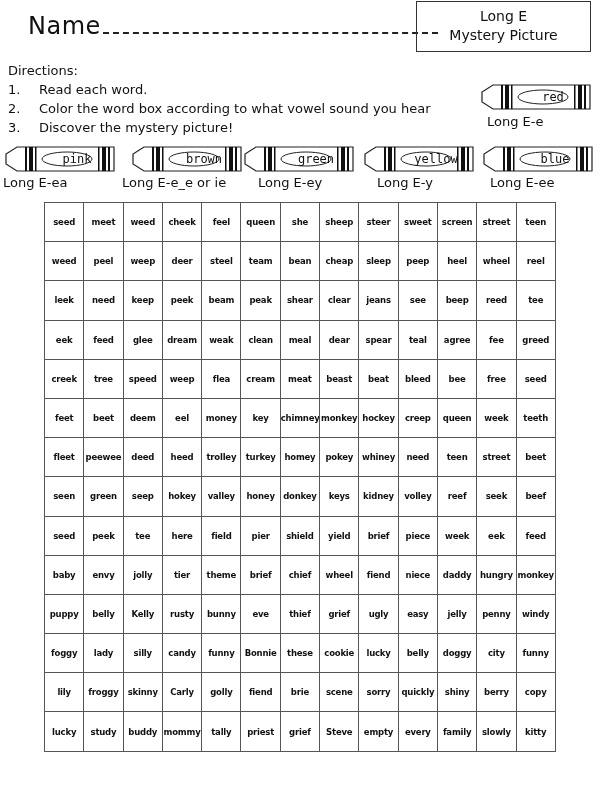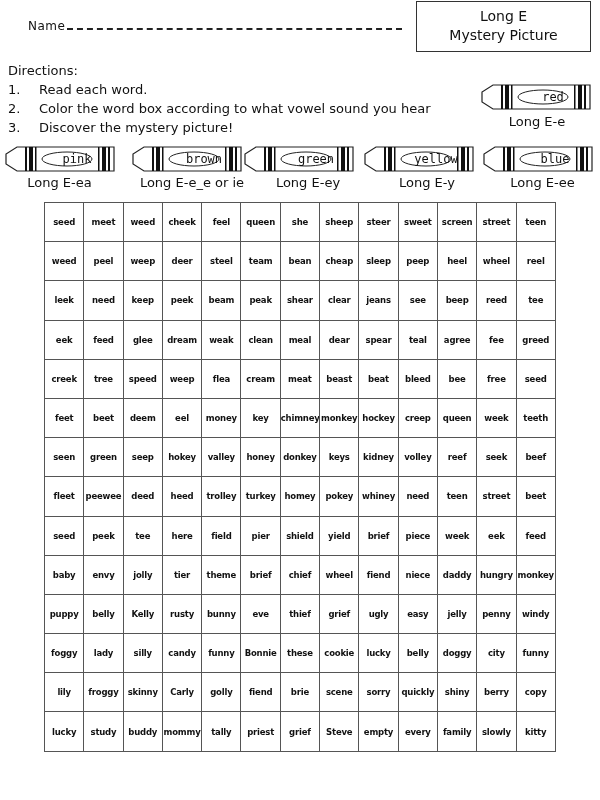--- a/index.html
+++ b/index.html
@@ -1,33 +1,33 @@
 <!DOCTYPE html>
 <html><head>
 <meta charset="utf-8">
 <style>
   * { box-sizing: border-box; margin: 0; padding: 0; }
   html, body { width: 600px; height: 800px; background: #ffffff; overflow: hidden; }
   body { position: relative; font-family: "DejaVu Sans", sans-serif; color: #111; }
 
-  .name-line { position: absolute; left: 28px; top: 12px; font-size: 12px; letter-spacing: 0.5px; white-space: nowrap; }
+  .name-line { position: absolute; left: 28px; top: 12px; font-size: 24px; letter-spacing: 0.5px; white-space: nowrap; }
   .name-line .label { font-family: "DejaVu Sans", sans-serif; }
   .name-line .blank { display: inline-block; width: 335px; border-bottom: 2px dashed #222; height: 18px; vertical-align: baseline; margin-left: 2px; }
 
   .title-box { position: absolute; left: 416px; top: 1px; width: 175px; height: 51px; border: 1.5px solid #333; text-align: center; font-size: 14px; line-height: 19px; padding-top: 5px; }
 
   .directions { position: absolute; left: 8px; top: 61px; font-size: 13px; line-height: 19px; }
   .directions .head { font-size: 13px; }
   .directions .step { display: flex; white-space: nowrap; }
   .directions .step .num { width: 31px; }
 
   .crayon { position: absolute; width: 113px; height: 28px; }
   .crayon svg { width: 113px; height: 28px; display: block; }
   .crayon .color-name { position: absolute; left: 49px; top: 7px; width: 50px; text-align: center; font-size: 12px; font-family: "DejaVu Sans Mono", monospace; }
-  .crayon-caption { position: absolute; font-size: 13px; text-align: center; white-space: nowrap; }
+  .crayon-caption { position: absolute; font-size: 13px; white-space: nowrap; }
 
   .grid { position: absolute; left: 44px; top: 202px; width: 511px; height: 549px; border: 1.5px solid #444; border-collapse: collapse; table-layout: fixed; }
   .grid td { border: 1px solid #555; text-align: center; vertical-align: middle; font-size: 8.5px; font-weight: bold; font-family: "DejaVu Sans", sans-serif; height: 39.2px; width: 39.3px; overflow: hidden; white-space: nowrap; letter-spacing: -0.2px; }
 </style>
 </head>
 <body>
 
 <div class="name-line">
   <span class="label">Name</span><span class="blank"></span>
 </div>
@@ -226,50 +226,50 @@
         <td>key</td>
         <td>chimney</td>
         <td>monkey</td>
         <td>hockey</td>
         <td>creep</td>
         <td>queen</td>
         <td>week</td>
         <td>teeth</td>
       </tr>
       <tr>
+        <td>fleet</td>
+        <td>peewee</td>
+        <td>deed</td>
+        <td>heed</td>
+        <td>trolley</td>
+        <td>turkey</td>
+        <td>homey</td>
+        <td>pokey</td>
+        <td>whiney</td>
+        <td>need</td>
+        <td>teen</td>
+        <td>street</td>
+        <td>beet</td>
+      </tr>
+      <tr>
         <td>seen</td>
         <td>green</td>
         <td>seep</td>
         <td>hokey</td>
         <td>valley</td>
         <td>honey</td>
         <td>donkey</td>
         <td>keys</td>
         <td>kidney</td>
         <td>volley</td>
         <td>reef</td>
         <td>seek</td>
         <td>beef</td>
       </tr>
       <tr>
-        <td>fleet</td>
-        <td>peewee</td>
-        <td>deed</td>
-        <td>heed</td>
-        <td>trolley</td>
-        <td>turkey</td>
-        <td>homey</td>
-        <td>pokey</td>
-        <td>whiney</td>
-        <td>need</td>
-        <td>teen</td>
-        <td>street</td>
-        <td>beet</td>
-      </tr>
-      <tr>
         <td>seed</td>
         <td>peek</td>
         <td>tee</td>
         <td>here</td>
         <td>field</td>
         <td>pier</td>
         <td>shield</td>
         <td>yield</td>
         <td>brief</td>
         <td>piece</td>

